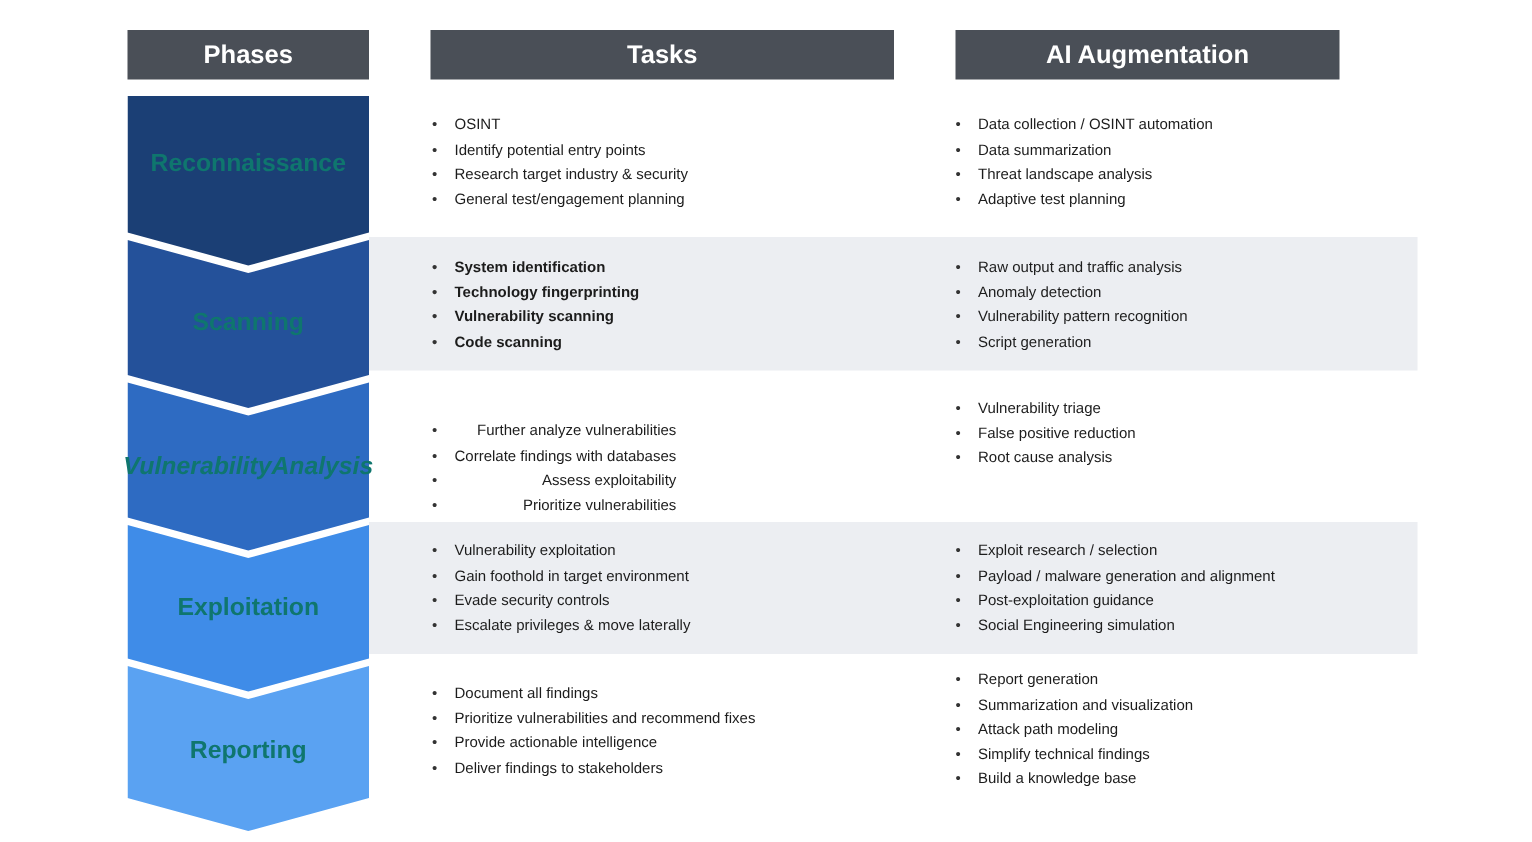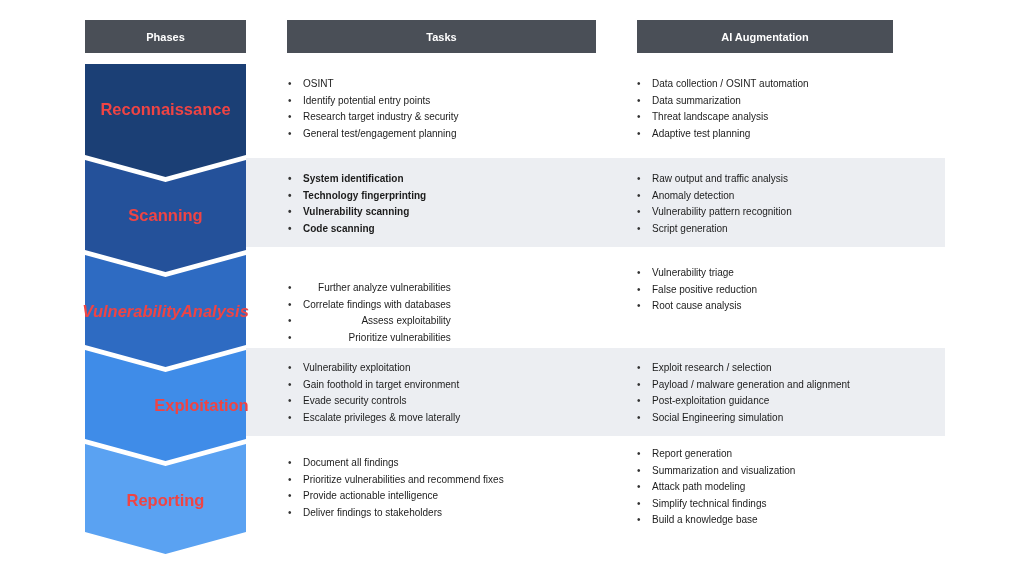--- a/index.html
+++ b/index.html
@@ -15,21 +15,21 @@
       font-family: "Liberation Sans", "DejaVu Sans", sans-serif;
       color: #1c1c1c;
     }
     .header {
       position: absolute;
       top: 20px;
       height: 33px;
       background: #4a4f57;
       color: #ffffff;
       font-weight: bold;
-      font-size: 11px;
+      font-size: 17px;
       display: flex;
       align-items: center;
       justify-content: center;
     }
     .band {
       position: absolute;
       left: 246px;
       width: 699px;
       background: #eceef2;
     }
@@ -37,21 +37,21 @@
       position: absolute;
       left: 85px;
       top: 0;
       width: 161px;
       height: 561px;
     }
     .phase-label {
       position: absolute;
       left: 85px;
       width: 161px;
-      color: #ef4444;
+      color: #0f766e;
       font-weight: bold;
       font-size: 16.5px;
       text-align: center;
       line-height: 21px;
       display: flex;
       align-items: center;
       justify-content: center;
     }
     .list {
       position: absolute;
@@ -95,21 +95,21 @@
   <polygon fill="#3f8ce8" points="0,350 80.5,372 161,350 161,439 80.5,461 0,439"></polygon>
   <polygon fill="#5aa2f2" points="0,444 80.5,466 161,444 161,532 80.5,554 0,532"></polygon>
 </svg>
 
 <div class="phase-label" style="top:98px;height:22px;">Reconnaissance</div>
 <div class="phase-label" style="top:204px;height:22px;">Scanning</div>
 <div class="phase-label" style="top:289px;height:44px;flex-direction:row;font-style:italic;">
   <span>Vulnerability</span>
   <span>Analysis</span>
 </div>
-<div class="phase-label" style="top:394px;height:22px;padding-left:36px;">Exploitation</div>
+<div class="phase-label" style="top:394px;height:22px;">Exploitation</div>
 <div class="phase-label" style="top:489px;height:22px;">Reporting</div>
 
 <ul class="list tasks" style="top:76px;">
   <li>OSINT</li>
   <li>Identify potential entry points</li>
   <li>Research target industry &amp; security</li>
   <li>General test/engagement planning</li>
 </ul>
 <ul class="list ai" style="top:76px;">
   <li>Data collection / OSINT automation</li>

